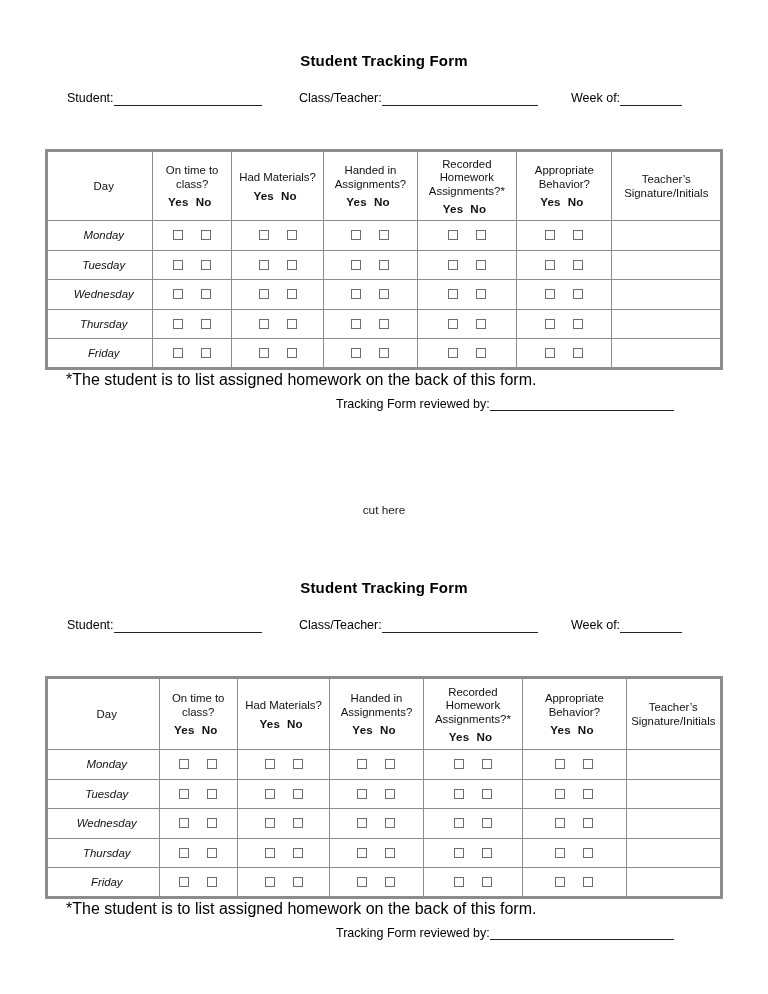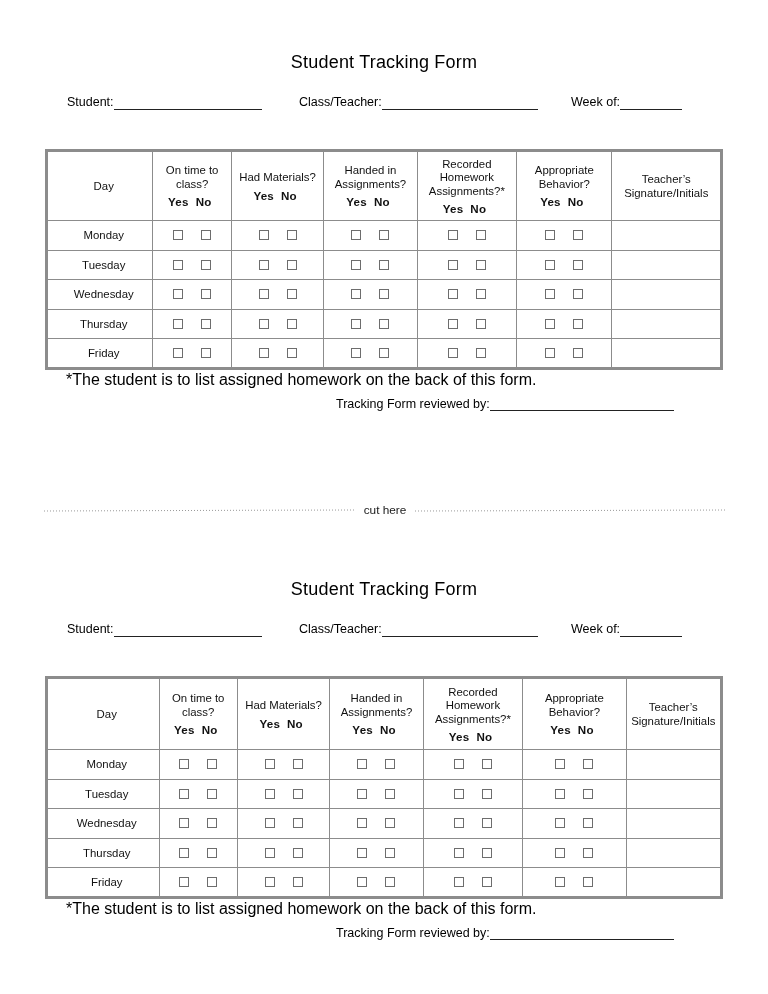--- a/index.html
+++ b/index.html
@@ -25,22 +25,22 @@
 
   
   .form-block {
     position: absolute;
     left: 0;
     width: 768px;
   }
 
   .form-title {
     text-align: center;
-    font-size: 18px;
-    font-weight: normal;
+    font-size: 15px;
+    font-weight: bold;
     letter-spacing: 0.2px;
     margin: 0;
     padding: 0;
   }
 
   
   .id-line {
     position: relative;
     height: 22px;
     font-size: 12.5px;
@@ -111,20 +111,21 @@
   }
   .yesno .yn-y { display: inline-block; width: 30px; text-align: right; }
   .yesno .yn-n { display: inline-block; width: 30px; text-align: left; padding-left: 7px;}
 
   
   .day-cell {
     text-align: center;
     font-size: 13.2px;
     padding-left: 7px !important;
     color: #111;
+    font-style: italic;
   }
 
   
   .cb-cell {
     text-align: center;
   }
   .cb-wrap {
     display: flex;
     justify-content: center;
     align-items: center;
@@ -418,21 +419,21 @@
 
     <div class="footnote" style="top:319px;">*The student is to list assigned homework on the back of this form.</div>
 
     <div class="reviewed" style="top:345px;">
       <span>Tracking Form reviewed by:</span>
       <span class="id-rule"></span>
     </div>
 
   </div>
 
-  <div class="cut-row" style="top:500px;">
+  <div class="cut-row" style="top:500px;flex-direction:column;">
     <span class="cut-line left"></span>
     <span class="cut-label">cut here</span>
     <span class="cut-line right"></span>
   </div>
 
   <div class="form-block" id="form-2" style="top:579px;">
 
     <h1 class="form-title">Student Tracking Form</h1>
 
     <div class="id-line">

